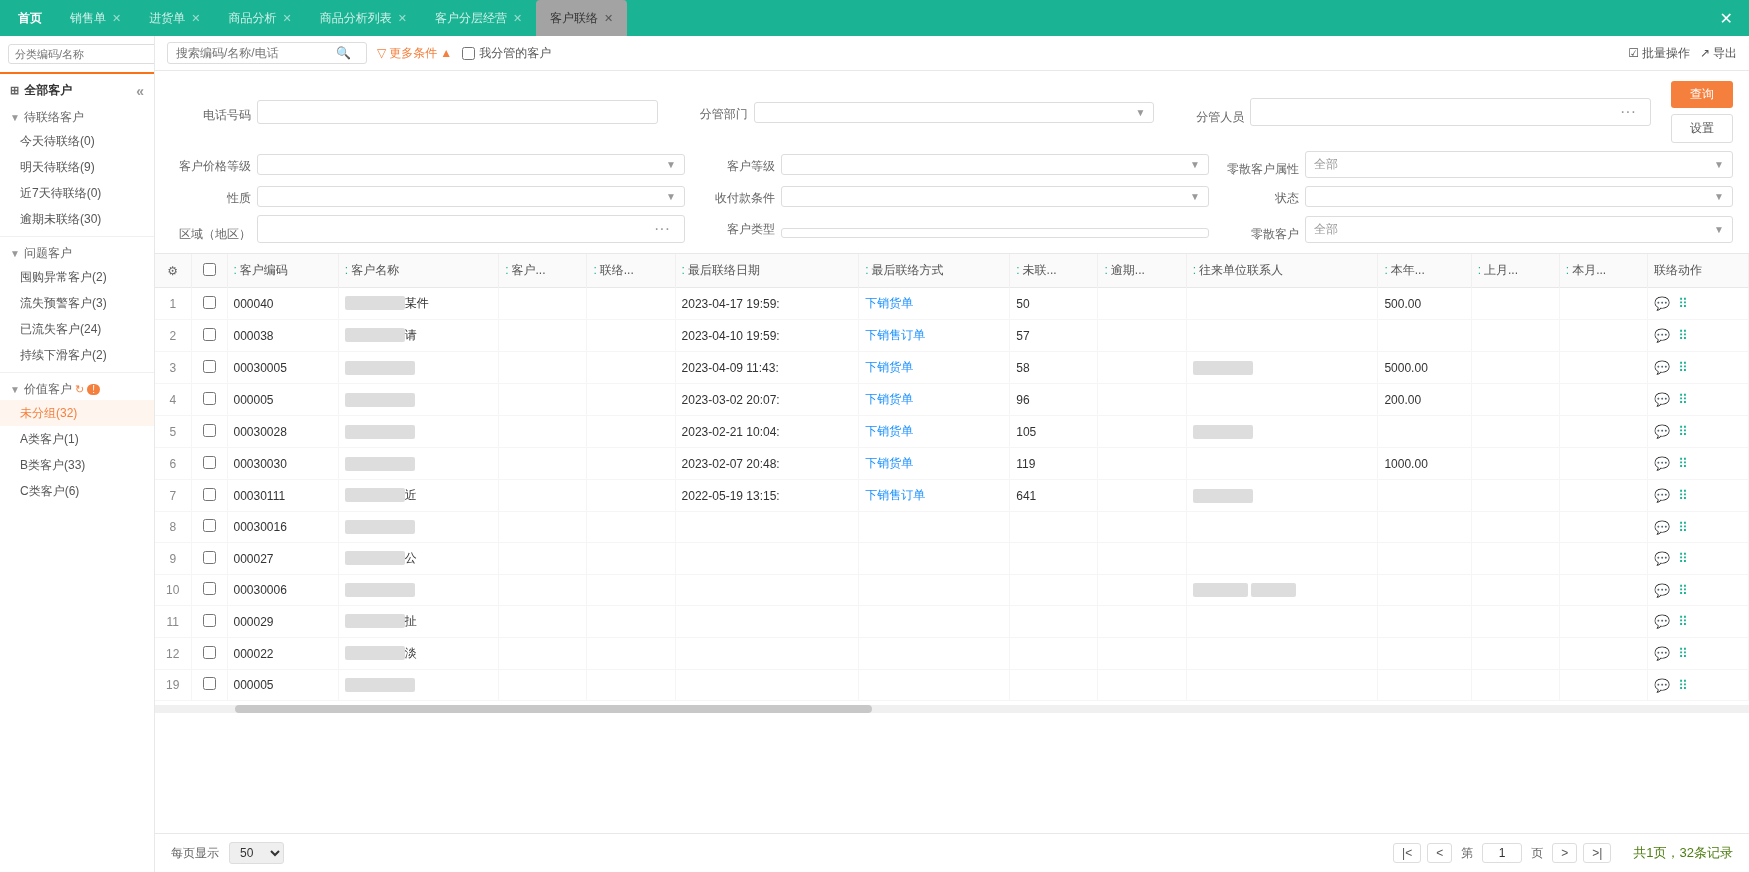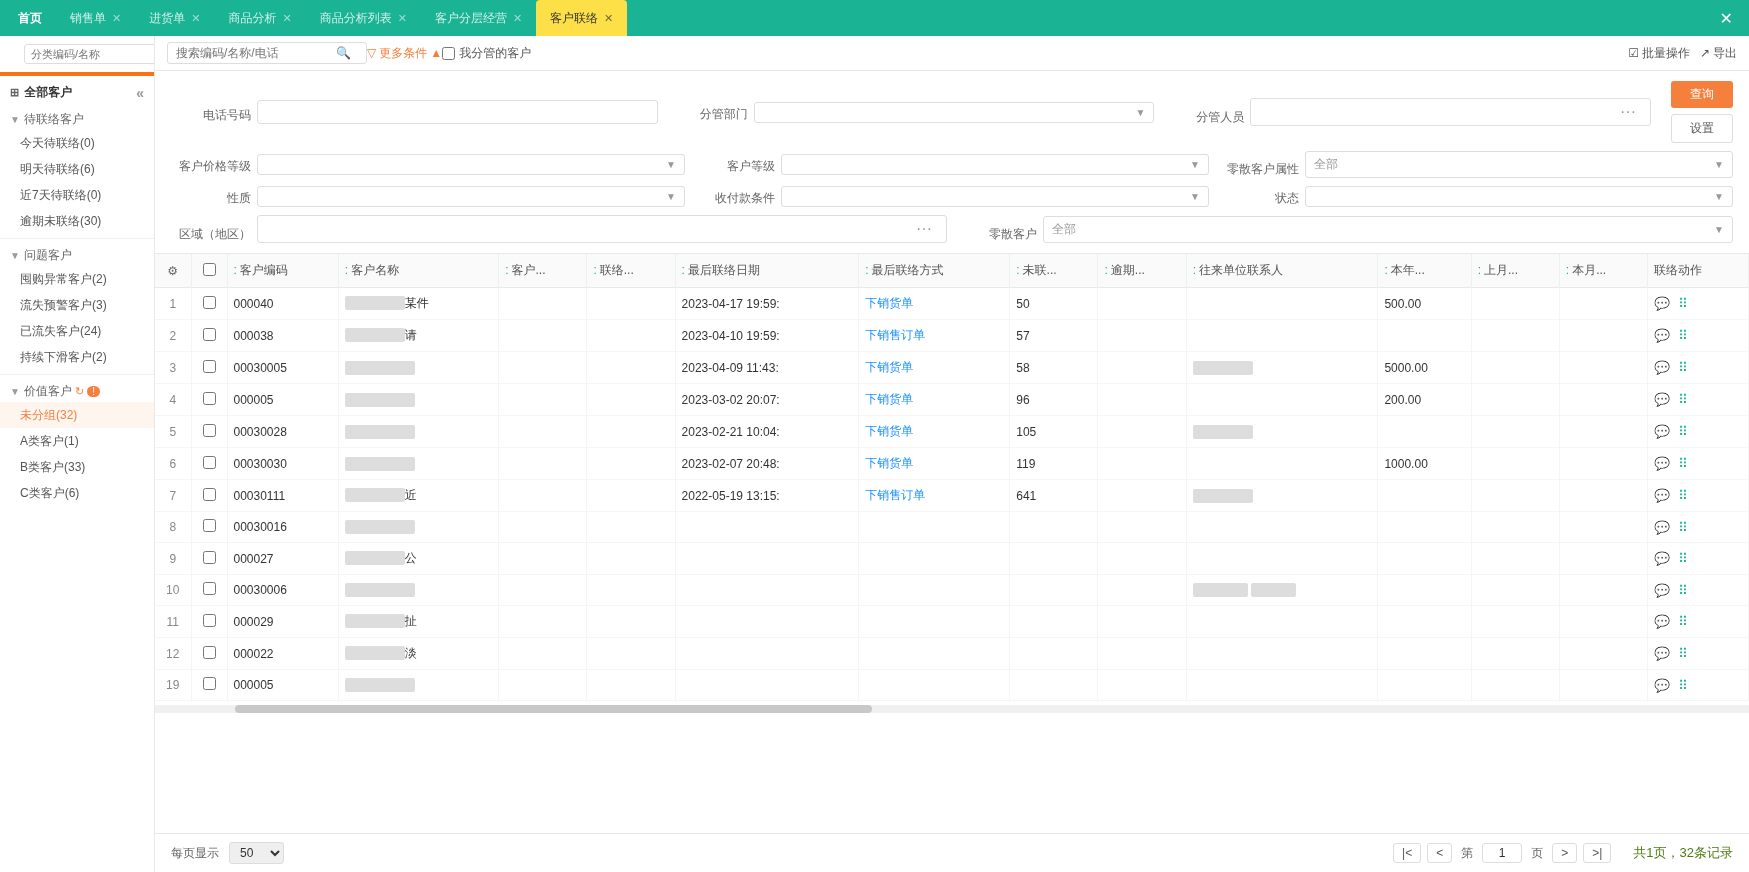--- a/index.html
+++ b/index.html
@@ -17,21 +17,21 @@
       display: flex;
       align-items: center;
       padding: 8px 14px;
       height: 100%;
       color: rgba(255,255,255,0.8);
       cursor: pointer;
       font-size: 13px;
       position: relative;
     }
     .tab-item.active {
-      background: #fde047;
+      background: #a3a3a3;
       color: #333;
       border-radius: 4px 4px 0 0;
     }
     .tab-item .tab-close {
       margin-left: 6px;
       font-size: 11px;
       opacity: 0.7;
     }
     .tab-item:first-child { color: #fff; font-weight: bold; }
     .top-close {
@@ -55,22 +55,22 @@
       min-width: 155px;
       background: #fff;
       border-right: 1px solid #e8e8e8;
       display: flex;
       flex-direction: column;
       overflow-y: auto;
     }
     .sidebar-search {
       display: flex;
       align-items: flex-start;
-      padding: 8px 24px;
-      border-bottom: 4px solid #f97316;
+      padding: 8px 8px;
+      border-bottom: 2px solid #f97316;
     }
     .sidebar-search input {
       border: 1px solid #ddd;
       border-radius: 3px;
       padding: 3px 6px;
       flex: 1;
       font-size: 11px;
       outline: none;
       color: #999;
     }
@@ -126,20 +126,21 @@
       overflow: hidden;
       background: #f5f5f5;
     }
 
     
     .filter-bar {
       background: #fff;
       padding: 6px 12px;
       display: flex;
       align-items: center;
+      gap: 10px;
       border-bottom: 1px solid #e8e8e8;
     }
     .filter-search-box {
       display: flex;
       align-items: center;
       border: 1px solid #ddd;
       border-radius: 3px;
       padding: 3px 8px;
       width: 200px;
     }
@@ -442,21 +443,21 @@
     </div>
 
     <div class="sidebar-category">
       <span class="arrow">▼</span>
       <span>待联络客户</span>
     </div>
     <div class="sidebar-item">
       <span>今天待联络(0)</span>
     </div>
     <div class="sidebar-item">
-      <span>明天待联络(6)</span>
+      <span>明天待联络(9)</span>
     </div>
     <div class="sidebar-item">
       <span>近7天待联络(0)</span>
     </div>
     <div class="sidebar-item">
       <span>逾期未联络(30)</span>
     </div>
 
     <div class="sidebar-divider"></div>
 
@@ -601,20 +602,26 @@
           </div>
         </div>
       </div>
 
       <div class="filter-row">
         <div class="filter-field">
           <span class="filter-label">区域（地区）</span>
           <div class="filter-select">
             <span class="filter-select-text"></span>
             <span class="filter-dots">···</span>
+          </div>
+        </div>
+        <div class="filter-field">
+          <span class="filter-label">客户类型</span>
+          <div class="filter-select">
+            <span class="filter-select-text"></span>
           </div>
         </div>
         <div class="filter-field">
           <span class="filter-label">零散客户</span>
           <div class="filter-select">
             <span class="filter-select-text">全部</span>
             <span class="down-arrow">▼</span>
           </div>
         </div>
       </div>

